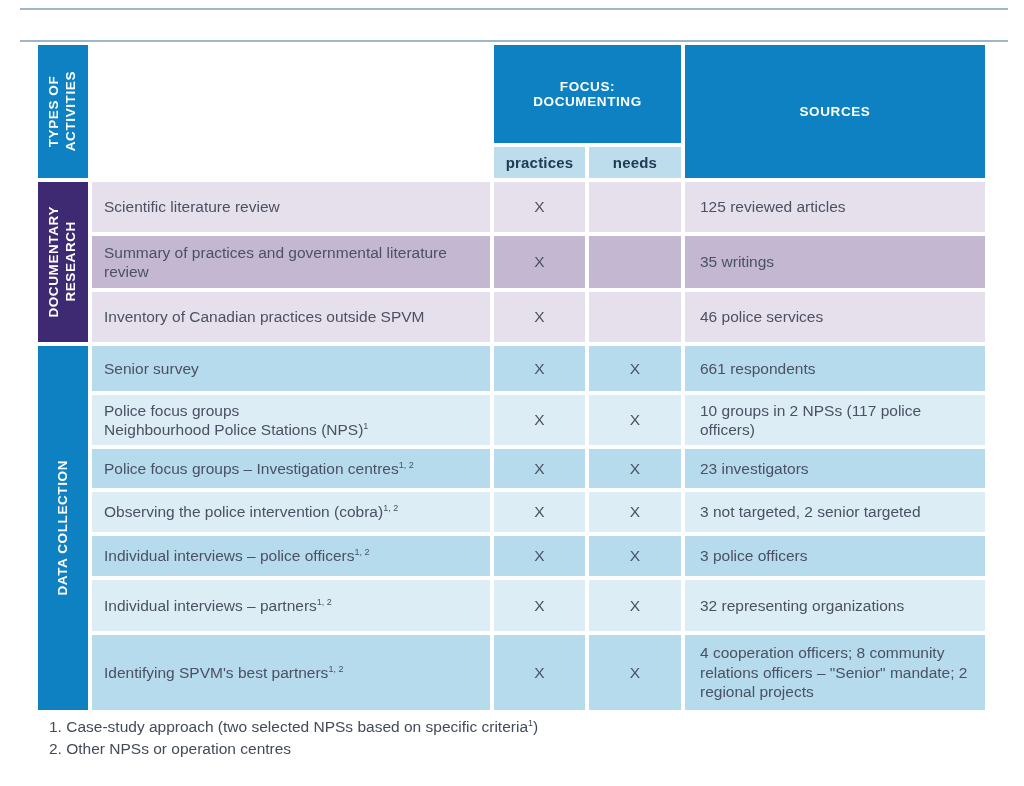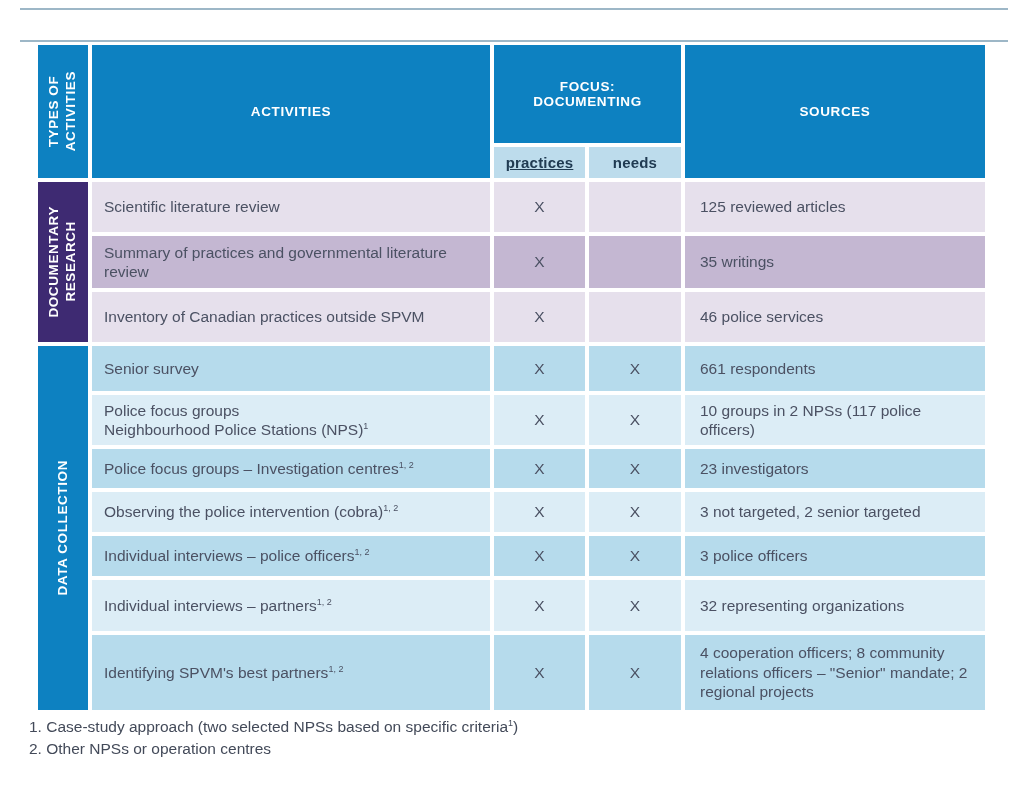--- a/index.html
+++ b/index.html
@@ -55,21 +55,21 @@
     color: #ffffff;
     font-weight: bold;
     font-size: 13.5px;
     letter-spacing: 0.6px;
     justify-content: center;
     text-align: center;
   }
   .h-types      { grid-area: 1 / 1 / 3 / 2; }
   .h-activities { grid-area: 1 / 2 / 3 / 3; }
   .h-focus      { grid-area: 1 / 3 / 2 / 5; }
-  .h-practices  { grid-area: 2 / 3 / 3 / 4; text-decoration: underline; }
+  .h-practices  { grid-area: 2 / 3 / 3 / 4; }
   .h-needs      { grid-area: 2 / 4 / 3 / 5; }
   .h-sources    { grid-area: 1 / 5 / 3 / 6; }
   .subhdr {
     background: #bddcec;
     color: #203b52;
     font-weight: bold;
     font-size: 15px;
     letter-spacing: 0.2px;
     justify-content: center;
     text-align: center;
@@ -110,44 +110,41 @@
   .preline { white-space: pre-line; }
   sup {
     font-size: 9px;
     line-height: 0;
     vertical-align: super;
   }
 
   
   .footnotes {
     position: absolute;
-    left: 29px;
+    left: 49px;
     top: 716px;
     color: #434a59;
     font-size: 15.5px;
     line-height: 1.45;
   }
 </style>
 </head>
 <body>
 
 <div id="page">
 
   <div class="rule rule-top"></div>
   <div class="rule rule-bottom"></div>
 
   <div class="table-grid">
 
     <div class="cell hdr vlabel h-types">
       <span class="vtext">TYPES OF
 ACTIVITIES</span>
     </div>
-    <div class="cell hdr h-activities">
-      <span>ACTIVITIES</span>
-    </div>
     <div class="cell hdr h-focus">
       <span class="preline">FOCUS:
 DOCUMENTING</span>
     </div>
     <div class="cell subhdr h-practices">
       <span>practices</span>
     </div>
     <div class="cell subhdr h-needs">
       <span>needs</span>
     </div>

